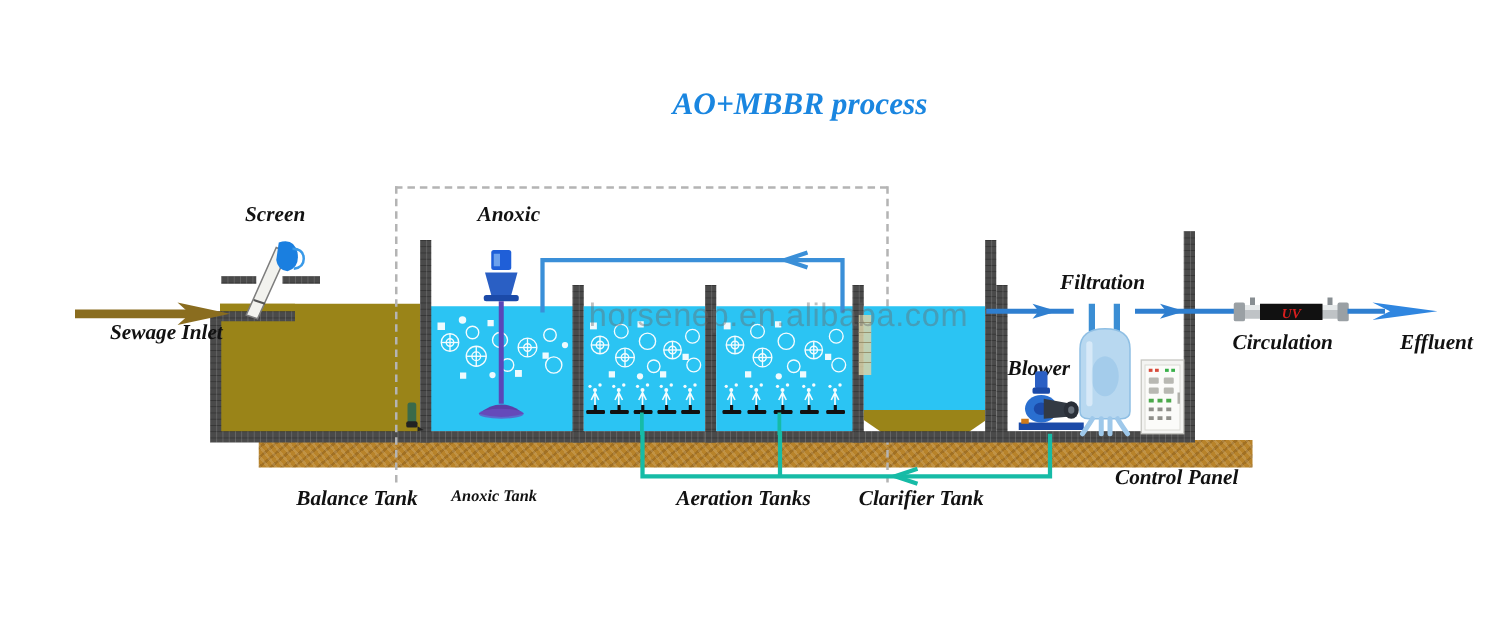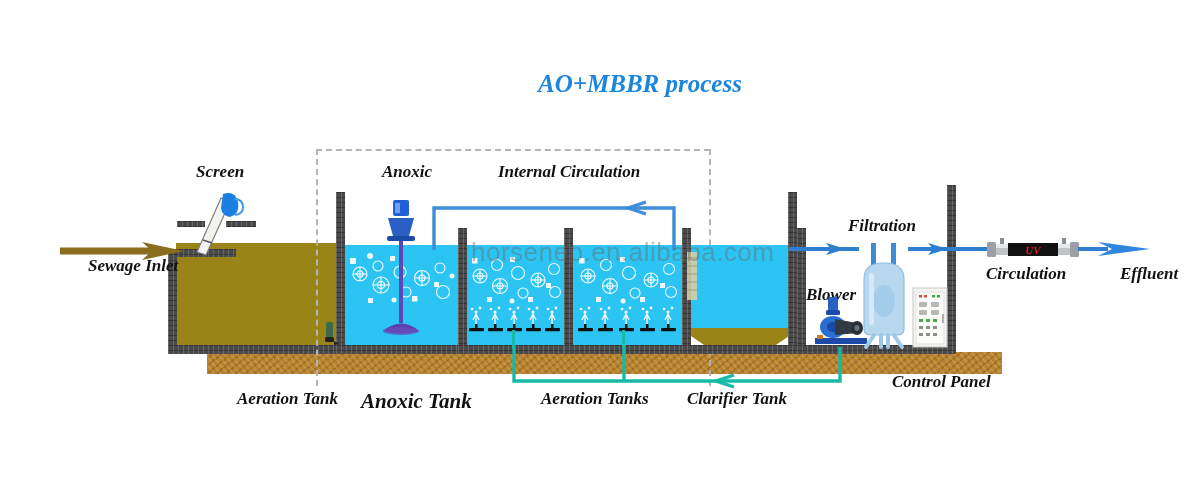--- a/index.html
+++ b/index.html
@@ -261,21 +261,20 @@
         <rect x="28" y="18" width="2.5" height="5"></rect>
       <rect x="43" y="22" width="15" height="3.2" rx="1"></rect>
         <rect x="49" y="18" width="2.5" height="5"></rect>
       <rect x="64" y="22" width="15" height="3.2" rx="1"></rect>
         <rect x="70" y="18" width="2.5" height="5"></rect>
       <rect x="85" y="22" width="15" height="3.2" rx="1"></rect>
         <rect x="91" y="18" width="2.5" height="5"></rect>
     </g>
   </svg>
 
-  <div class="lbl" style="left:498px;top:162px;font-size:17px;">Internal Circulation</div>
   <svg style="left:432px;top:200px;width:244px;height:52px;" viewBox="0 0 244 52">
     <path d="M2,50 L2,8 L242,8 L242,50" fill="none" stroke="#3a8fd8" stroke-width="3.4"></path>
     <path d="M214,2 L196,8 L214,14" fill="none" stroke="#3a8fd8" stroke-width="3.4"></path>
   </svg>
 
   <div class="water" style="left:691px;top:245px;width:98px;height:85px;"></div>
   <svg style="left:691px;top:328px;width:98px;height:20px;" viewBox="0 0 98 20">
     <path d="M0,0 L98,0 L98,8 L82,19 L16,19 L0,8 Z" fill="#9a8418"></path>
   </svg>
   <div class="wall" style="left:788px;top:192px;width:9px;height:161px;"></div>
@@ -391,20 +390,20 @@
 
   <div class="airpipe" style="left:512px;top:330px;width:3.4px;height:18px;"></div>
   <div class="airpipe" style="left:622px;top:330px;width:3.4px;height:18px;"></div>
 
   <svg style="left:322px;top:322px;width:18px;height:24px;" viewBox="0 0 18 24">
     <rect x="4" y="0" width="7" height="16" rx="2" fill="#3a6a4a"></rect>
     <rect x="3" y="15" width="9" height="5" rx="1.5" fill="#222"></rect>
     <path d="M12,19 L17,22 L12,23 Z" fill="#222"></path>
   </svg>
 
-  <div class="lbl" style="left:237px;top:389px;font-size:17px;">Aeration Tank</div>
-  <div class="lbl" style="left:361px;top:389px;font-size:21px;">Anoxic Tank</div>
+  <div class="lbl" style="left:237px;top:389px;font-size:17px;">Balance Tank</div>
+  <div class="lbl" style="left:361px;top:389px;font-size:13px;">Anoxic Tank</div>
   <div class="lbl" style="left:513px;top:389px;font-size:17px;margin-left:28px;">Aeration Tanks</div>
   <div class="lbl" style="left:687px;top:389px;font-size:17px;">Clarifier Tank</div>
 
   <div class="wm" style="left:458px;top:237px;font-size:26px;">horsenep.en.alibaba.com</div>
 
 </div>
 
 </body></html>

